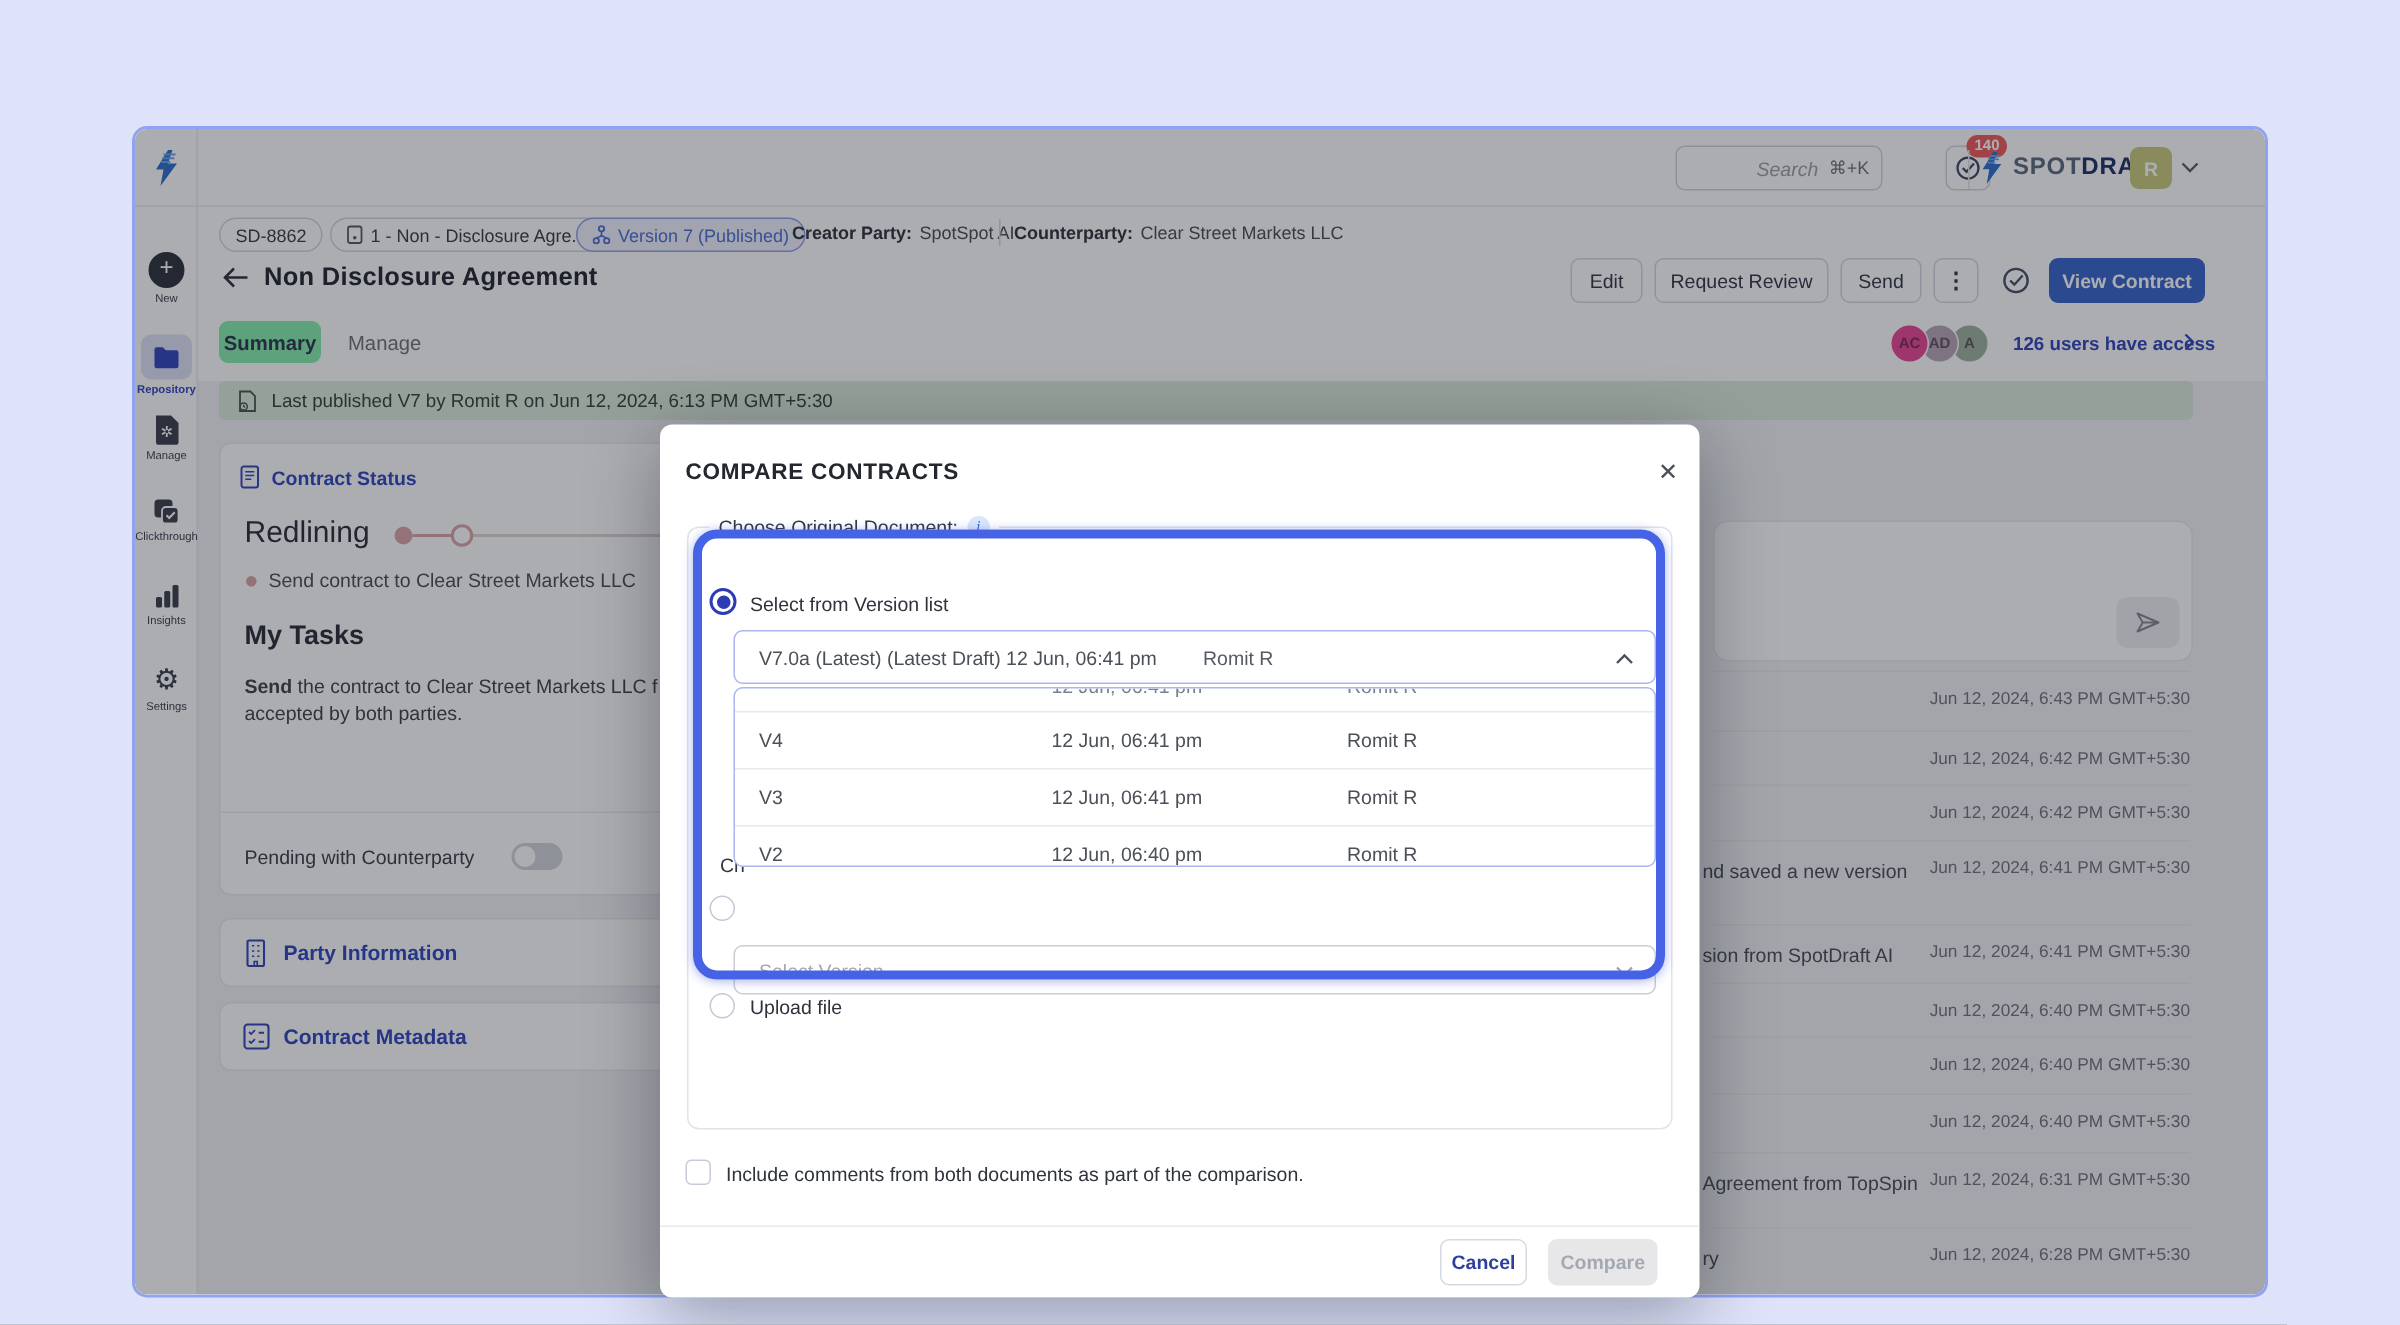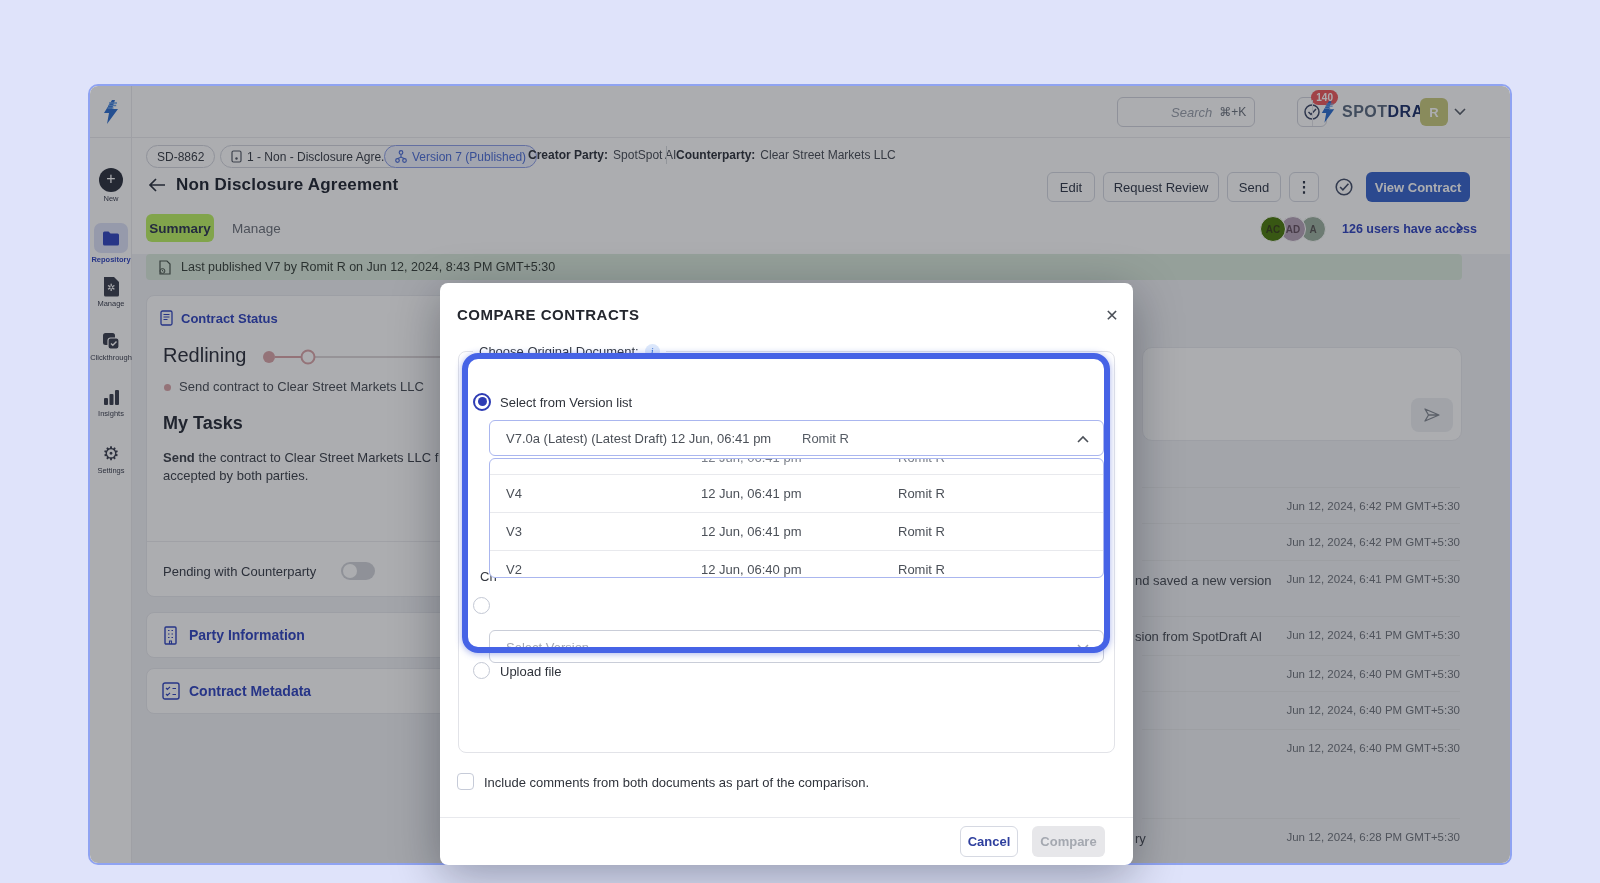--- a/index.html
+++ b/index.html
@@ -36,21 +36,21 @@
   
   .pill { position:absolute; height:23px; border:1px solid #d4d6de; border-radius:12px; background:#fff;
           font-size:12px; color:#3a3f48; display:flex; align-items:center; padding:0 10px; gap:5px; white-space:nowrap; }
   .meta-label { font-weight:700; color:#30353e; font-size:12px; }
   .meta-value { color:#4a4f58; font-size:12px; }
   .hbtn { position:absolute; height:30px; border:1px solid #d6d9e2; border-radius:6px; background:#fff; color:#323a4a;
           font-size:13px; font-weight:500; display:flex; align-items:center; justify-content:center; cursor:pointer; }
   .primary { background:#3a66cc; border:none; color:#fff; font-weight:600; }
   .title { position:absolute; left:86px; top:89px; font-size:17px; font-weight:700; color:#232834; letter-spacing:.2px; }
 
-  .tab-active { position:absolute; left:56px; top:128px; width:68px; height:28px; background:#bef264; border-radius:6px;
+  .tab-active { position:absolute; left:56px; top:128px; width:68px; height:28px; background:#86efac; border-radius:6px;
                 color:#2e3752; font-size:13.5px; font-weight:600; display:flex; align-items:center; justify-content:center; }
   .tab { position:absolute; left:142px; top:128px; height:28px; color:#6e737c; font-size:13.5px; display:flex; align-items:center; }
 
   .av { width:26px; height:26px; border-radius:50%; font-size:10px; font-weight:700; color:rgba(45,25,35,.6);
         display:flex; align-items:center; justify-content:center; border:1.5px solid #fff; }
   .access-label { color:#3347c0; font-size:12.5px; font-weight:600; }
 
   .content-bg { position:absolute; left:42px; top:168px; right:0; bottom:0; background:#f2f3f6; }
   .banner { position:absolute; left:56px; top:168px; width:1316px; height:26px; background:#dcebdd; border-radius:4px;
             display:flex; align-items:center; padding:0 12px; gap:9px; color:#39433c; font-size:12.5px; }
@@ -250,21 +250,21 @@
     <span>View Contract</span>
   </div>
 
   <div class="tab-active">
     <span>Summary</span>
   </div>
   <div class="tab">
     <span>Manage</span>
   </div>
   <div class="abs" style="left:1170px;top:130px;display:flex">
-    <div class="av" style="background:#4d7c0f;z-index:3">
+    <div class="av" style="background:#ec4899;z-index:3">
         <span>AC</span>
       </div>
     <div class="av" style="background:#b9a6bb;margin-left:-6px;z-index:2">
         <span>AD</span>
       </div>
     <div class="av" style="background:#9fb3a2;margin-left:-6px;z-index:1">
         <span>A</span>
       </div>
   </div>
   <div class="abs access-label" style="left:1252px;top:136px">
@@ -274,21 +274,21 @@
     <path d="M1 1 l5 5 -5 5" fill="none" stroke="#3347c0" stroke-width="1.6"></path>
   </svg>
 
   <div class="content-bg"></div>
   <div class="banner">
     <svg width="14" height="15" viewBox="0 0 14 15">
       <path d="M2 1 h7 l3 3 v10 h-10 Z" fill="none" stroke="#4a564e" stroke-width="1.2"></path>
       <circle cx="4.5" cy="11" r="2.4" fill="#dcebdd" stroke="#4a564e" stroke-width="1"></circle>
       <path d="M4.5 9.8 v1.2 l.9.6" fill="none" stroke="#4a564e" stroke-width=".9"></path>
     </svg>
-    <span>Last published V7 by Romit R on Jun 12, 2024, 8:43 PM GMT+5:30</span>
+    <span>Last published V7 by Romit R on Jun 12, 2024, 6:13 PM GMT+5:30</span>
   </div>
 
   <div class="card" style="left:56px;top:209px;width:310px;height:302px">
     <svg class="abs" style="left:13px;top:14px" width="14" height="16" viewBox="0 0 14 16">
       <rect x="1" y="1" width="11" height="14" rx="1.5" fill="none" stroke="#3347c0" stroke-width="1.3"></rect>
       <path d="M3.5 4.5 h6 M3.5 7 h6 M3.5 9.5 h4" stroke="#3347c0" stroke-width="1.1"></path>
     </svg>
     <div class="abs card-h" style="left:34px;top:15px">Contract Status</div>
 
     <div class="abs stage" style="left:16px;top:48px">Redlining</div>
@@ -329,20 +329,24 @@
   </div>
 
   <div class="card" style="left:1052px;top:261px;width:320px;height:94px;border-radius:10px">
     <div class="abs" style="left:268px;top:50px;width:42px;height:34px;background:#eef0f3;border-radius:8px;display:flex;align-items:center;justify-content:center">
       <svg width="18" height="16" viewBox="0 0 18 16">
         <path d="M2 14 L16 8 L2 2 L5.5 8 Z M5.5 8 H16" fill="none" stroke="#848a93" stroke-width="1.3" stroke-linejoin="round"></path>
       </svg>
     </div>
   </div>
 
+  <div class="feed-row" style="top:361px;height:40px">
+    <span class="act-frag"></span>
+    <span class="act-time">Jun 12, 2024, 6:43 PM GMT+5:30</span>
+  </div>
   <div class="feed-row" style="top:401px;height:36px">
     <span class="act-frag"></span>
     <span class="act-time">Jun 12, 2024, 6:42 PM GMT+5:30</span>
   </div>
   <div class="feed-row" style="top:437px;height:37px">
     <span class="act-frag"></span>
     <span class="act-time">Jun 12, 2024, 6:42 PM GMT+5:30</span>
   </div>
   <div class="feed-row" style="top:474px;height:56px">
     <span class="act-frag">nd saved a new version</span>
@@ -356,20 +360,24 @@
     <span class="act-frag"></span>
     <span class="act-time">Jun 12, 2024, 6:40 PM GMT+5:30</span>
   </div>
   <div class="feed-row" style="top:605px;height:38px">
     <span class="act-frag"></span>
     <span class="act-time">Jun 12, 2024, 6:40 PM GMT+5:30</span>
   </div>
   <div class="feed-row" style="top:643px;height:39px">
     <span class="act-frag"></span>
     <span class="act-time">Jun 12, 2024, 6:40 PM GMT+5:30</span>
+  </div>
+  <div class="feed-row" style="top:682px;height:50px">
+    <span class="act-frag">Agreement from TopSpin</span>
+    <span class="act-time">Jun 12, 2024, 6:31 PM GMT+5:30</span>
   </div>
   <div class="feed-row" style="top:732px;height:45px">
     <span class="act-frag">ry</span>
     <span class="act-time">Jun 12, 2024, 6:28 PM GMT+5:30</span>
   </div>
 
   <div class="dim"></div>
 </div>
 
 <div class="modal">

